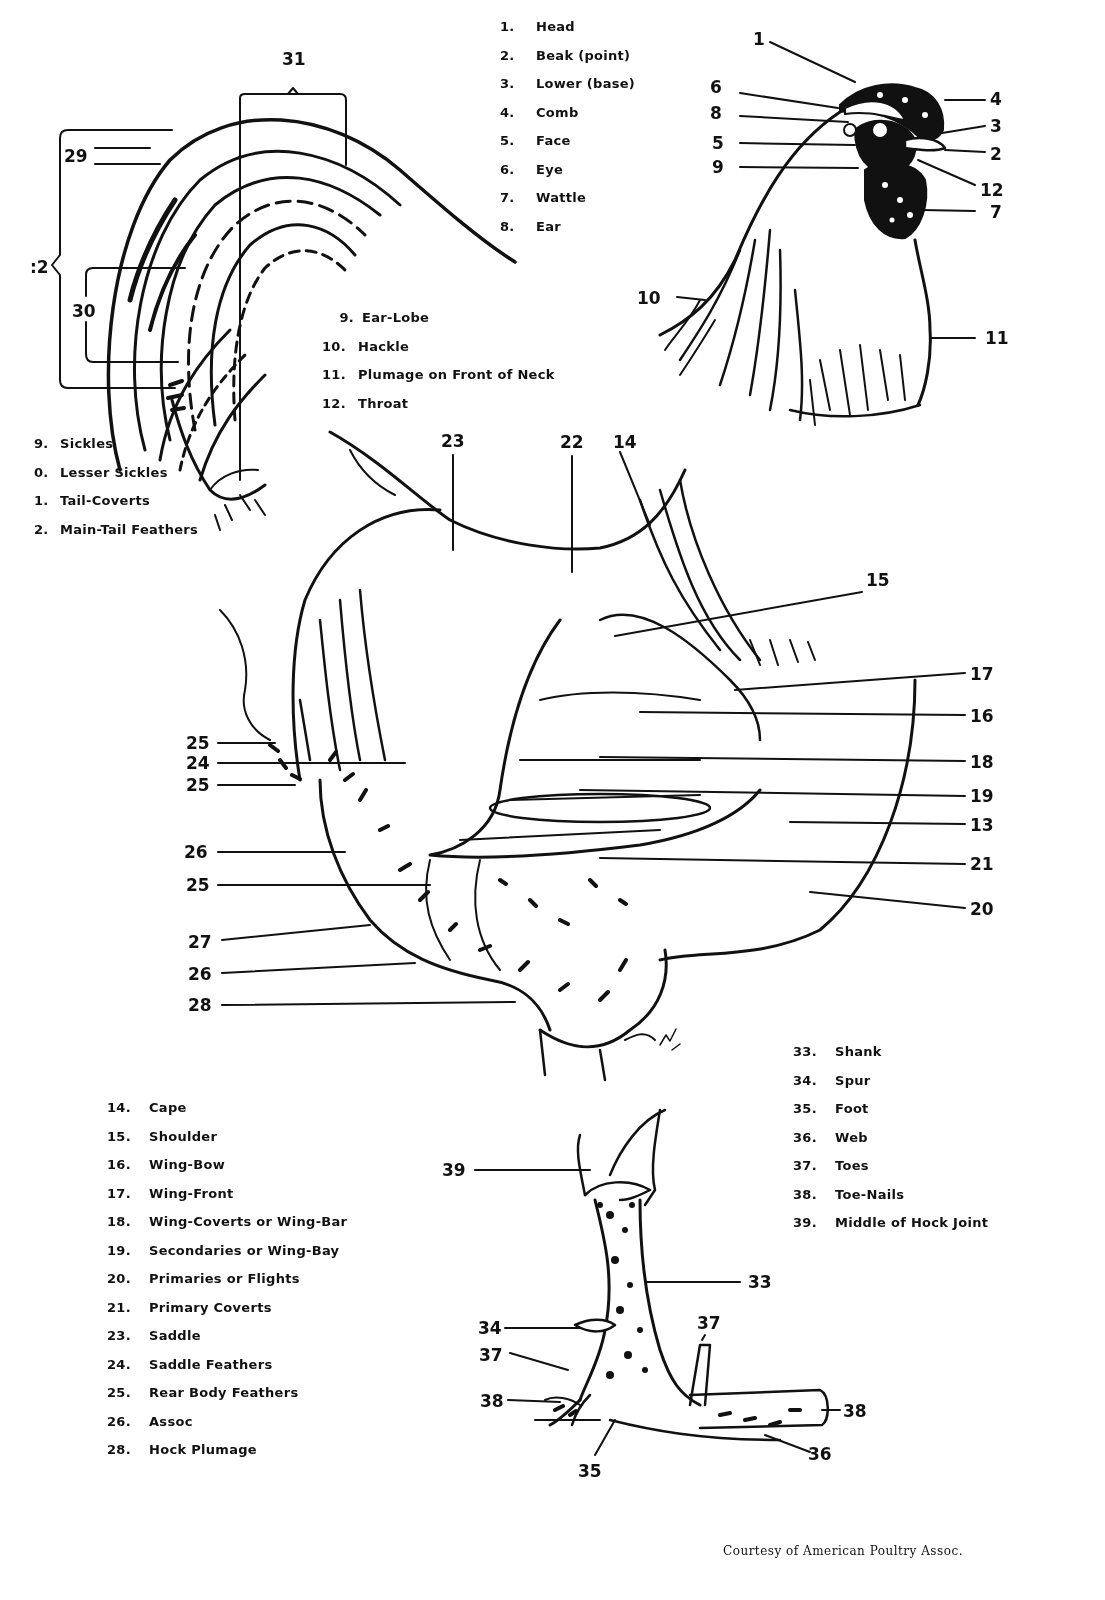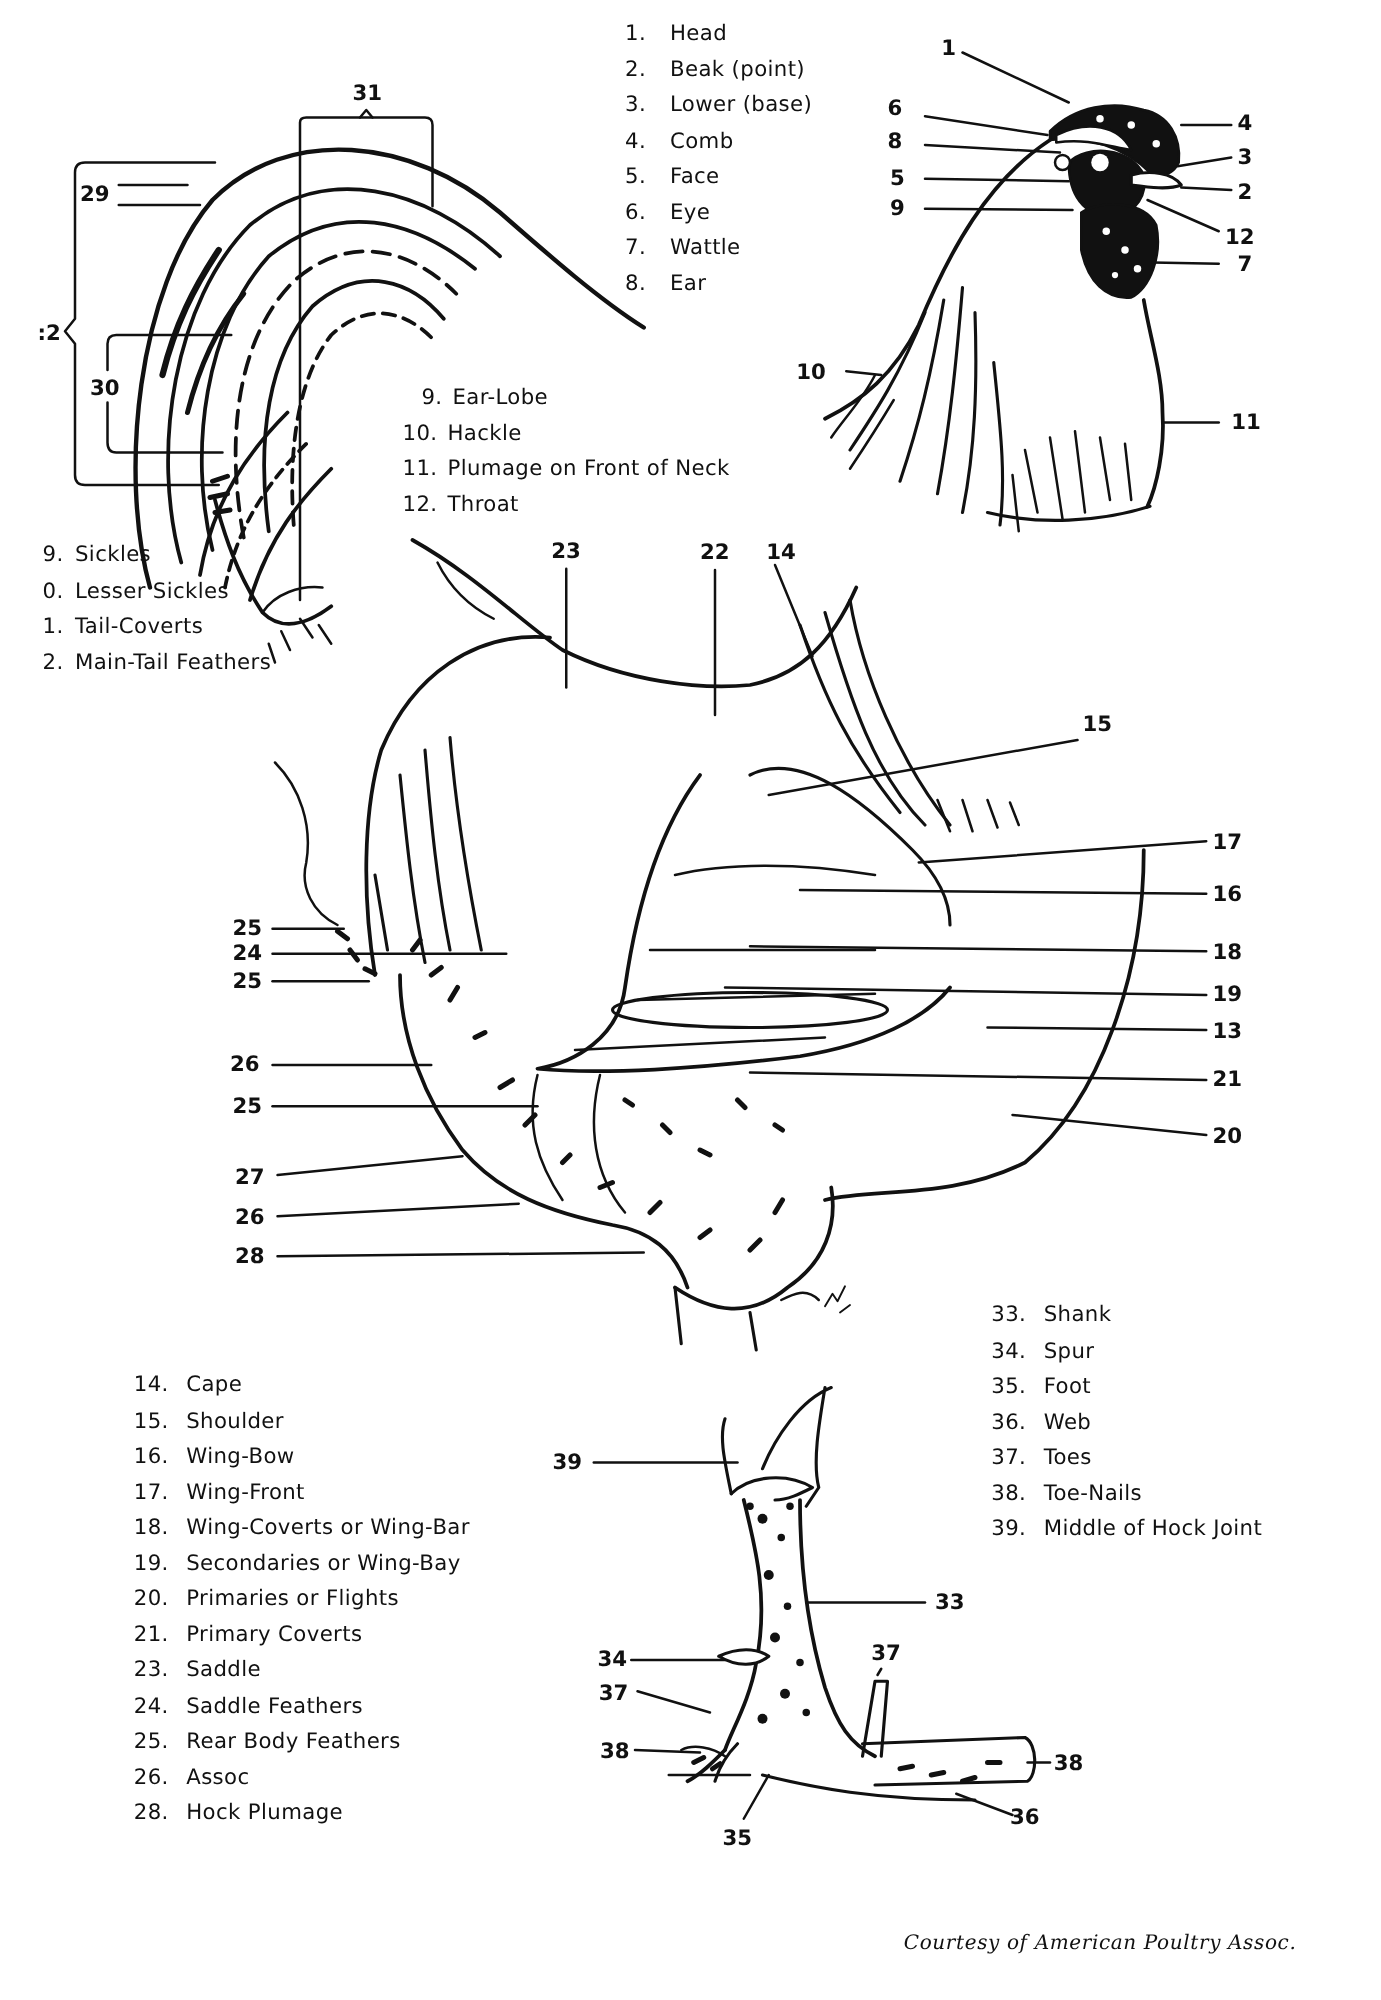--- a/index.html
+++ b/index.html
@@ -1,25 +1,25 @@
 <!DOCTYPE html>
 <html><head>
 <meta charset="utf-8">
 <style>
   html, body { margin: 0; padding: 0; background: #ffffff; }
   body { width: 1105px; height: 1600px; position: relative; overflow: hidden;
          font-family: "DejaVu Sans", "Liberation Sans", sans-serif; color: #111; }
   #art { position: absolute; left: 0; top: 0; width: 1105px; height: 1600px; }
   .legend { position: absolute; margin: 0; padding: 0; list-style: none; }
-  .legend li { font-weight: normal; font-size: 17px; line-height: 28.5px; white-space: nowrap; letter-spacing: 0.3px; }
+  .legend li { font-weight: bold; font-size: 13px; line-height: 28.5px; white-space: nowrap; letter-spacing: 0.3px; }
   .legend .num { display: inline-block; width: 36px; }
   .legend.wide .num { width: 42px; }
   .callout { position: absolute; font-weight: bold; font-size: 17px; line-height: 18px; }
   .credit { position: absolute; left: 723px; top: 1544px; font-family: "DejaVu Serif", "Liberation Serif", serif;
-            font-style: italic; font-size: 16px; letter-spacing: 0.5px; }
+            font-size: 12px; letter-spacing: 0.5px; }
 </style>
 </head>
 <body>
 
 <svg id="art" viewBox="0 0 1105 1600" xmlns="http://www.w3.org/2000/svg">
   <g fill="none" stroke="#111" stroke-linecap="round" stroke-linejoin="round">
 
     <g stroke-width="3">
       <path d="M120 470 C95 380 110 230 170 160 C230 100 330 110 400 170 C440 205 480 240 515 262" stroke-width="3.5"></path>
       <path d="M145 450 C120 360 140 240 200 180 C260 130 340 150 400 205"></path>
@@ -256,21 +256,21 @@
 <span class="callout" style="left:712px; top:134px;">5</span>
 <span class="callout" style="left:712px; top:158px;">9</span>
 <span class="callout" style="left:990px; top:90px;">4</span>
 <span class="callout" style="left:990px; top:117px;">3</span>
 <span class="callout" style="left:990px; top:145px;">2</span>
 <span class="callout" style="left:980px; top:181px;">12</span>
 <span class="callout" style="left:990px; top:203px;">7</span>
 <span class="callout" style="left:637px; top:289px;">10</span>
 <span class="callout" style="left:985px; top:329px;">11</span>
 
-<span class="callout" style="left:282px; top:66px;">31</span>
+<span class="callout" style="left:282px; top:50px;">31</span>
 <span class="callout" style="left:64px; top:147px;">29</span>
 <span class="callout" style="left:30px; top:258px;">:2</span>
 <span class="callout" style="left:72px; top:302px;">30</span>
 
 <span class="callout" style="left:441px; top:432px;">23</span>
 <span class="callout" style="left:560px; top:433px;">22</span>
 <span class="callout" style="left:613px; top:433px;">14</span>
 <span class="callout" style="left:866px; top:571px;">15</span>
 
 <span class="callout" style="left:970px; top:665px;">17</span>

